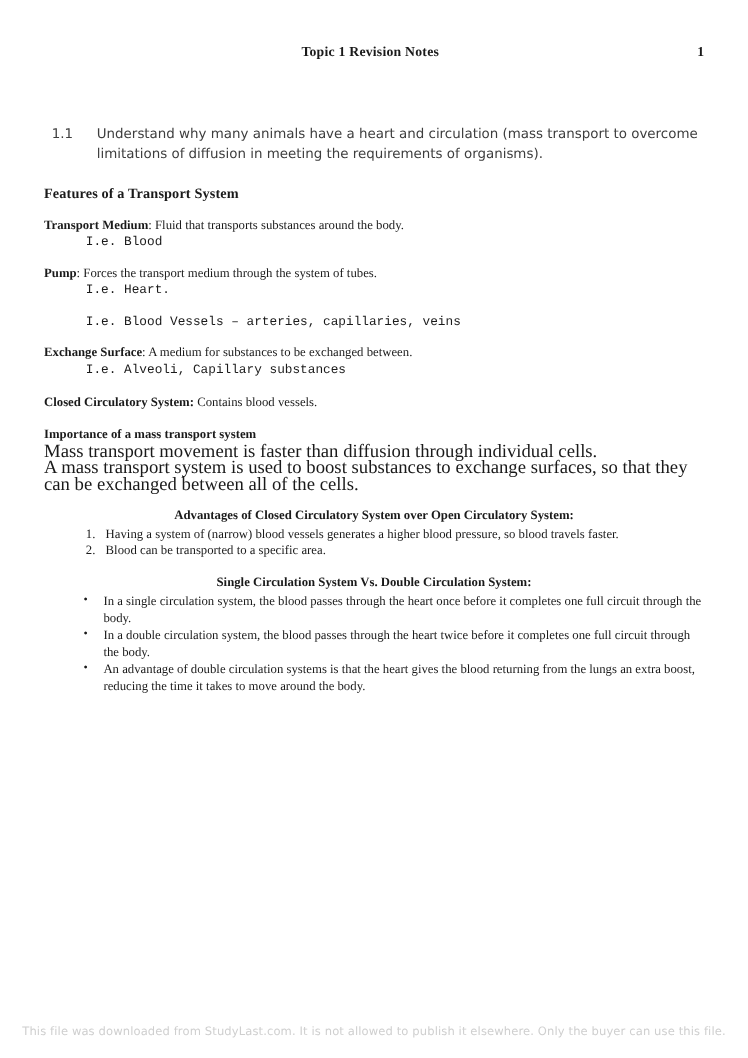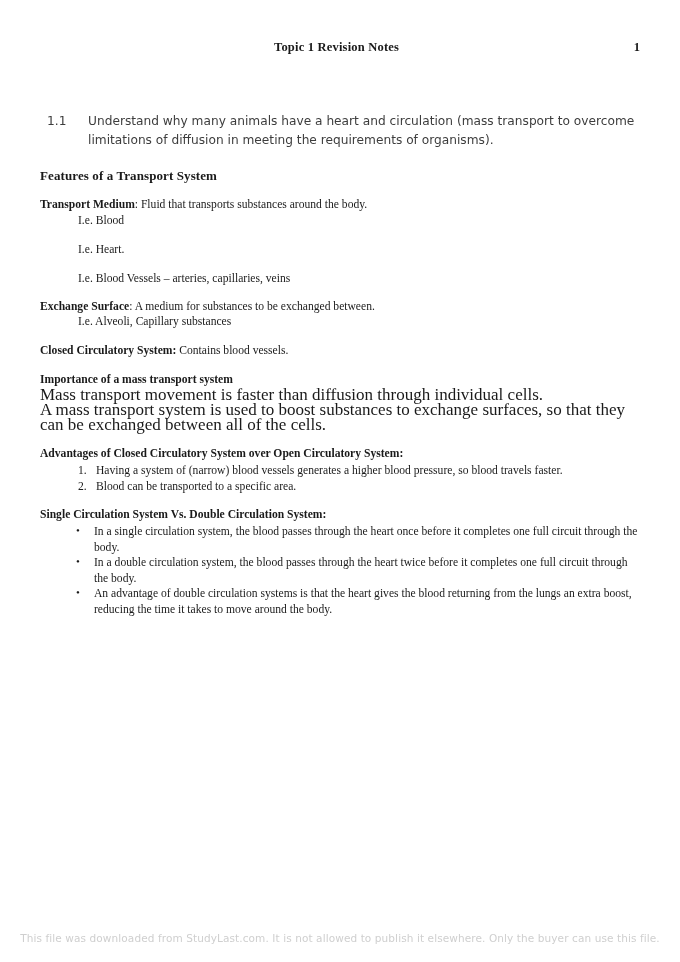--- a/index.html
+++ b/index.html
@@ -101,20 +101,21 @@
     font-size: 11.6px;
     line-height: 14.5px;
   }
   .term-line .term-name {
     font-weight: bold;
   }
   .term-eg {
     font-size: 11.6px;
     line-height: 15px;
     padding-left: 38px;
+    font-family: Liberation Mono, monospace;
   }
 
   .pair-block {
     margin-bottom: 14px;
   }
   .pair-block .term-line {
     line-height: 15px;
   }
 
   .para-block {
@@ -132,20 +133,21 @@
   }
 
   .list-block {
     margin-bottom: 13px;
   }
   .list-block .list-title {
     font-size: 11.6px;
     font-weight: bold;
     line-height: 16px;
     margin-bottom: 1px;
+    text-align: center;
   }
   ol.num-list {
     margin: 0;
     padding: 0 0 0 38px;
     list-style: none;
   }
   ol.num-list li {
     position: relative;
     font-size: 11.6px;
     line-height: 15.5px;
@@ -208,20 +210,21 @@
     </div>
 
     <h2 class="section-title">Features of a Transport System</h2>
 
     <div class="term-block">
       <div class="term-line"><span class="term-name">Transport Medium</span><span>: Fluid that transports substances around the body.</span></div>
       <div class="term-eg">I.e. Blood</div>
     </div>
 
     <div class="term-block">
+      <div class="term-line"><span class="term-name">Pump</span><span>: Forces the transport medium through the system of tubes.</span></div>
       <div class="term-eg">I.e. Heart.</div>
     </div>
 
     <div class="term-block">
       <div class="term-eg">I.e. Blood Vessels – arteries, capillaries, veins</div>
     </div>
 
     <div class="term-block">
       <div class="term-line"><span class="term-name">Exchange Surface</span><span>: A medium for substances to be exchanged between.</span></div>
       <div class="term-eg">I.e. Alveoli, Capillary substances</div>

